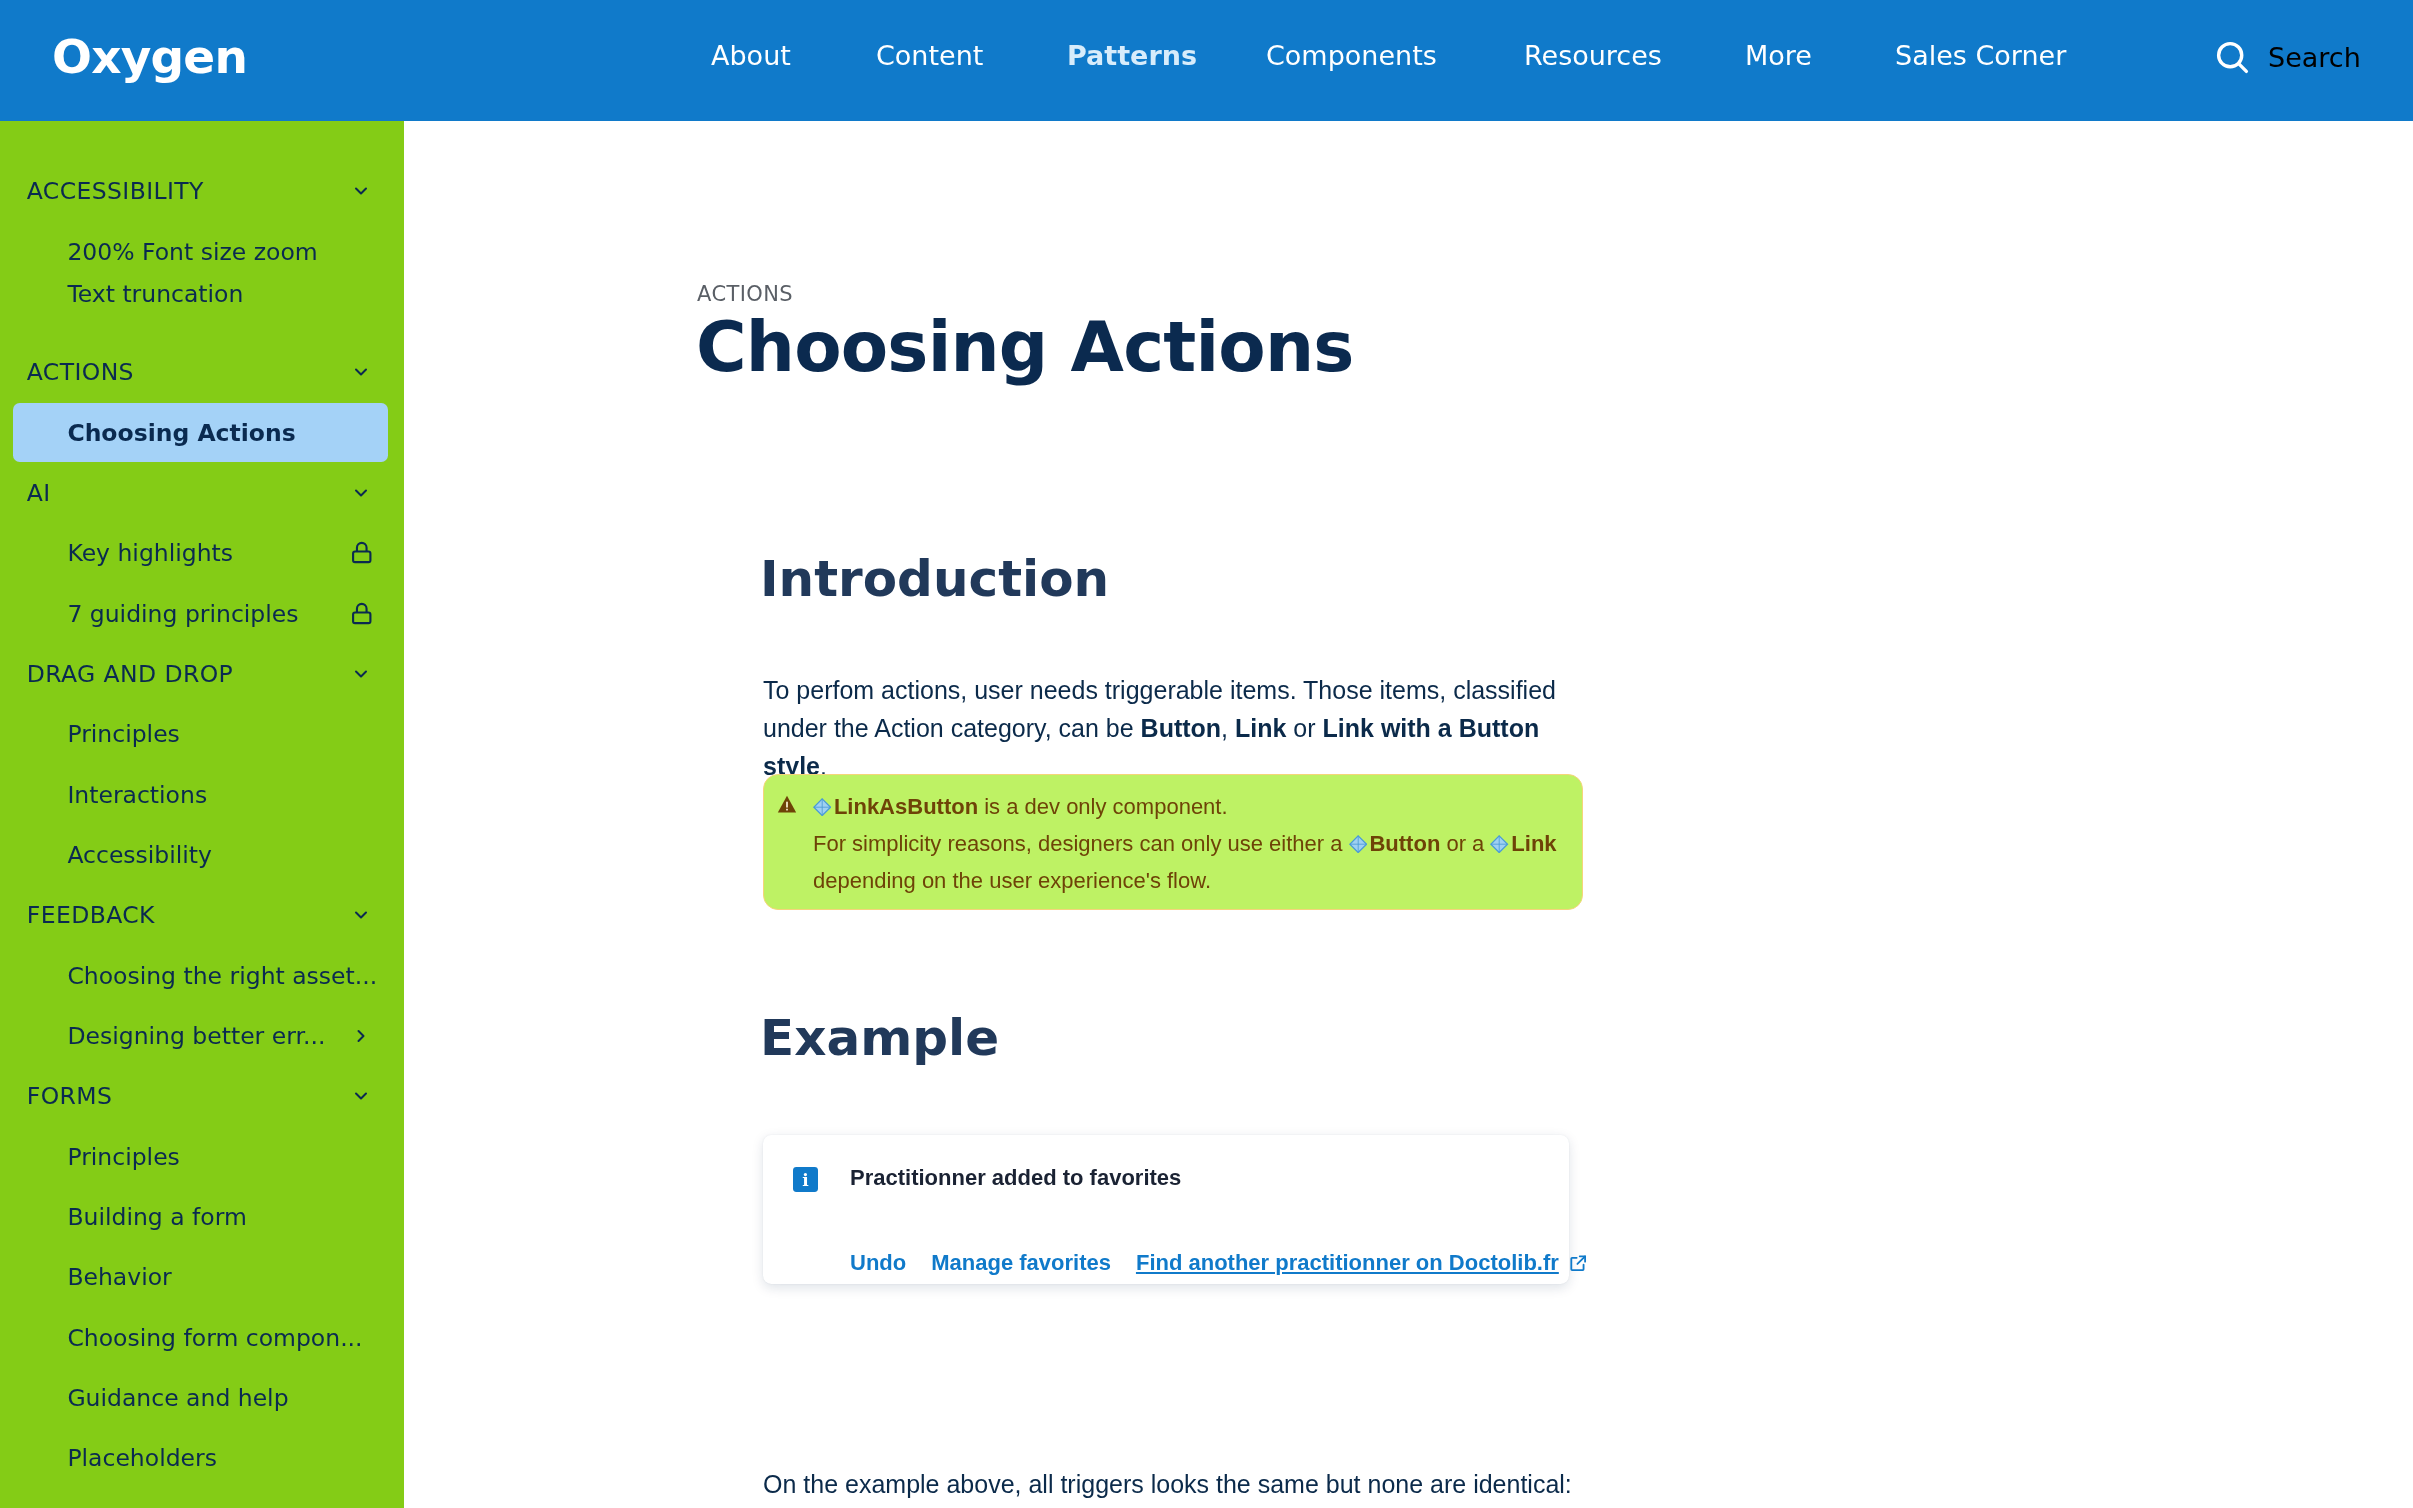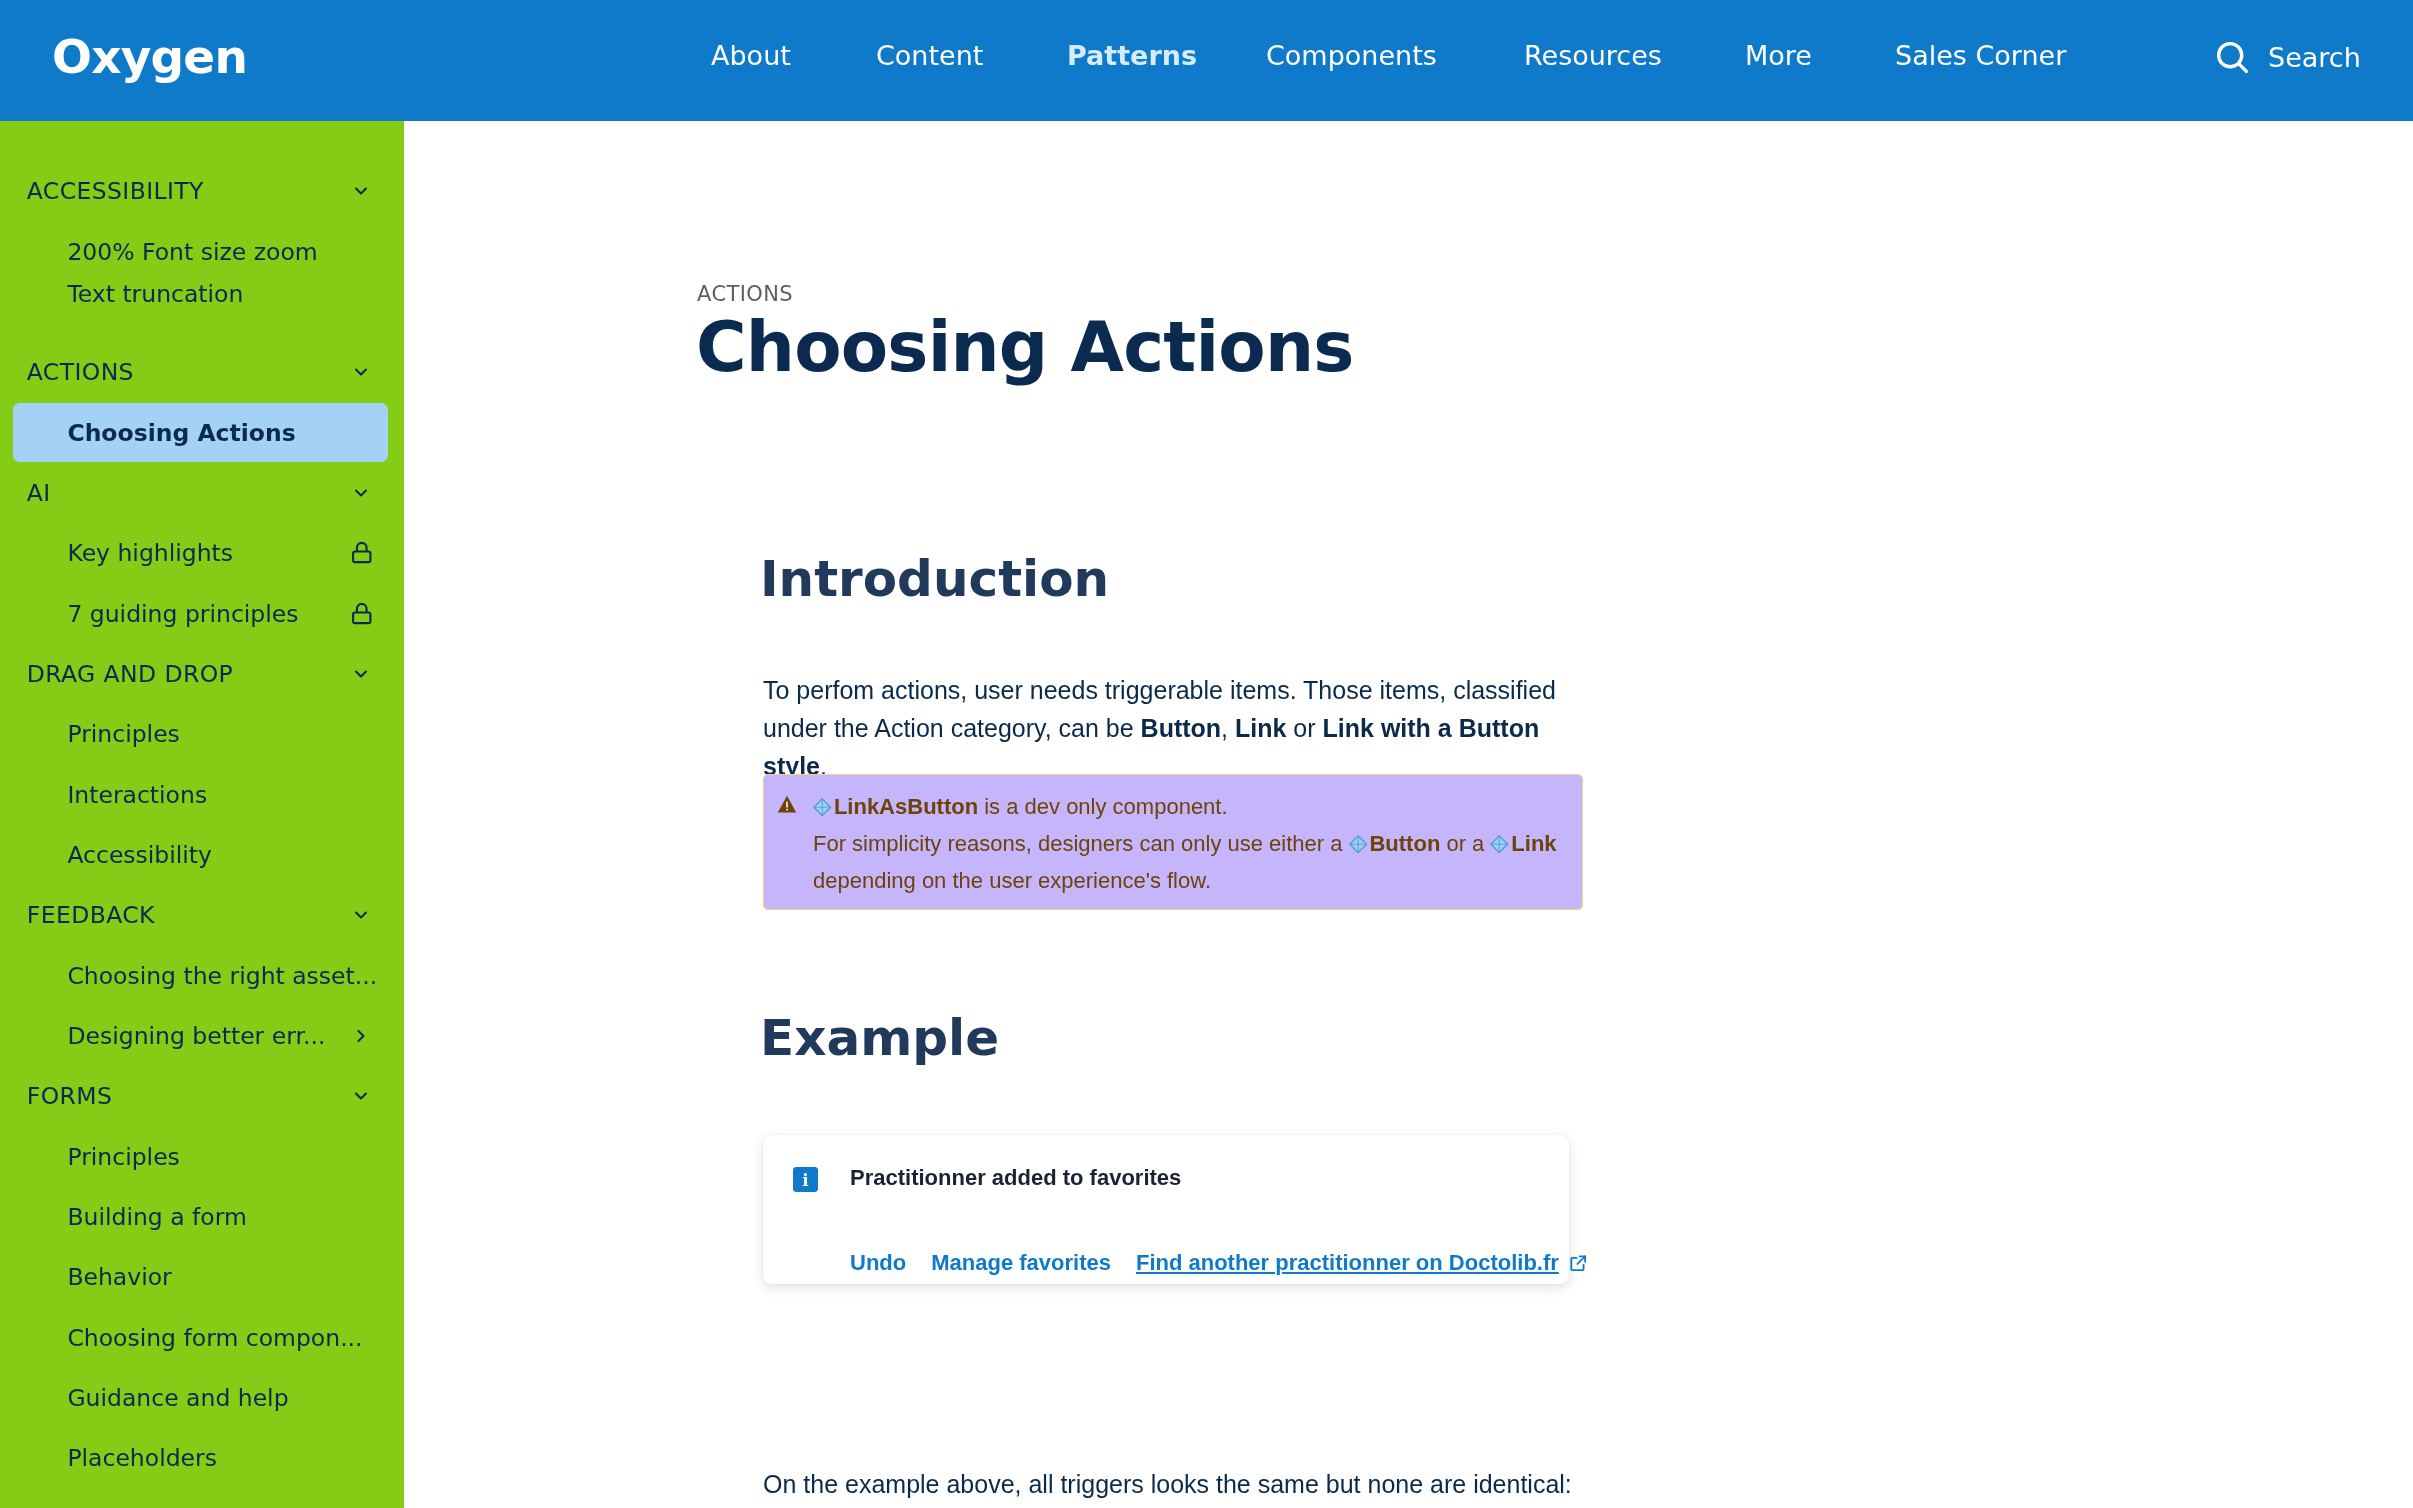--- a/index.html
+++ b/index.html
@@ -4,40 +4,40 @@
 <style>
   * { box-sizing: border-box; margin: 0; padding: 0; }
   html, body { width: 2413px; height: 1508px; overflow: hidden; background: #ffffff; }
   body { font-family: "Liberation Sans", "DejaVu Sans", sans-serif; color: #0b2a4a; position: relative; }
 
   
   .topbar { position: absolute; left: 0; top: 0; width: 2413px; height: 121px; background: #107ACA; }
   .logo { position: absolute; left: 52px; top: 28.5px; font-family: "DejaVu Sans", sans-serif; font-weight: bold; font-size: 47px; color: #ffffff; letter-spacing: -0.8px; }
   .nav-item { position: absolute; top: 40px; font-family: "DejaVu Sans", sans-serif; font-size: 27px; color: #ffffff; white-space: nowrap; cursor: pointer; }
   .nav-item.active { color: #d7ecfb; font-weight: bold; }
-  .search { position: absolute; left: 2214px; top: 39px; display: flex; align-items: center; gap: 17px; color: #ffffff; font-family: "DejaVu Sans", sans-serif; font-size: 27px; cursor: pointer; }
+  .search { position: absolute; left: 2214px; top: 39px; display: flex; align-items: center; gap: 17px; color: #000000; font-family: "DejaVu Sans", sans-serif; font-size: 27px; cursor: pointer; }
 
   
   .sidebar { position: absolute; left: 0; top: 121px; width: 404px; height: 1388px; background: #84cc16; overflow: hidden; }
   .sb-row { position: absolute; left: 13.4px; width: 375px; height: 59px; display: flex; align-items: center; font-family: "DejaVu Sans", sans-serif; font-size: 23.5px; color: #0a2a50; cursor: pointer; border-radius: 6.7px; }
   .sb-row.section { padding-left: 13.4px; letter-spacing: 0.4px; }
   .sb-row.child { padding-left: 54px; }
   .sb-row.active { background: #A4D2F7; font-weight: bold; }
   .sb-row .lbl { flex: 1; white-space: nowrap; overflow: hidden; }
   .sb-row .ico { width: 34px; height: 34px; display: flex; align-items: center; justify-content: center; margin-right: 10px; }
 
   
   .main { position: absolute; left: 404px; top: 121px; width: 2010px; height: 1388px; background: #fff; }
   .eyebrow { position: absolute; left: 293px; top: 161px; font-family: "DejaVu Sans", sans-serif; font-size: 21px; color: #5a5f66; letter-spacing: 0.4px; }
   .page-title { position: absolute; left: 292px; top: 186px; font-family: "DejaVu Sans", sans-serif; font-weight: bold; font-size: 69px; color: #0b2a4f; letter-spacing: -0.8px; white-space: nowrap; }
   .h2 { position: absolute; left: 356px; font-family: "DejaVu Sans", sans-serif; font-weight: bold; font-size: 50px; color: #21395a; white-space: nowrap; }
   .para { position: absolute; left: 359px; font-size: 25px; line-height: 38px; color: #0b2a4a; }
   .para b { font-weight: bold; color: #0b2a4a; }
 
-  .warn { position: absolute; left: 359px; top: 653px; width: 820px; height: 136px; background: #c4b5fd; border: 1.7px solid #F6D47A; border-radius: 5px; padding: 13.4px 17px 0 49px; font-size: 22px; line-height: 37px; color: #6e4307; }
+  .warn { position: absolute; left: 359px; top: 653px; width: 820px; height: 136px; background: #bef264; border: 1.7px solid #F6D47A; border-radius: 15px; padding: 13.4px 17px 0 49px; font-size: 22px; line-height: 37px; color: #6e4307; }
   .warn .tri { position: absolute; left: 13.4px; top: 20px; }
   .warn b { font-weight: bold; color: #6e4307; }
   .gem { display: inline-block; width: 18.4px; height: 18.4px; margin-right: 2.5px; vertical-align: -1.7px; }
 
   .card { position: absolute; left: 359px; top: 1014px; width: 806px; height: 149px; background: #fff; border-radius: 8.4px; box-shadow: 0 3.4px 11.7px rgba(10,40,80,0.13), 0 0 1.7px rgba(10,40,80,0.08); }
   .card .info { position: absolute; left: 30px; top: 32px; width: 25px; height: 25px; background: #107ACA; border-radius: 3.4px; color: #fff; font-weight: bold; font-size: 17px; display: flex; align-items: center; justify-content: center; font-family: "DejaVu Serif", serif; }
   .card .title { position: absolute; left: 87px; top: 30px; font-size: 22px; font-weight: bold; color: #1a2233; white-space: nowrap; text-align: right; }
   .card .links { position: absolute; left: 87px; top: 85px; display: flex; gap: 25px; font-size: 22px; font-weight: bold; color: #107ACA; white-space: nowrap; align-items: center; margin-top: 30px; }
   .card .links .ext { text-decoration: underline; display: flex; align-items: center; gap: 10px; }
 </style>

